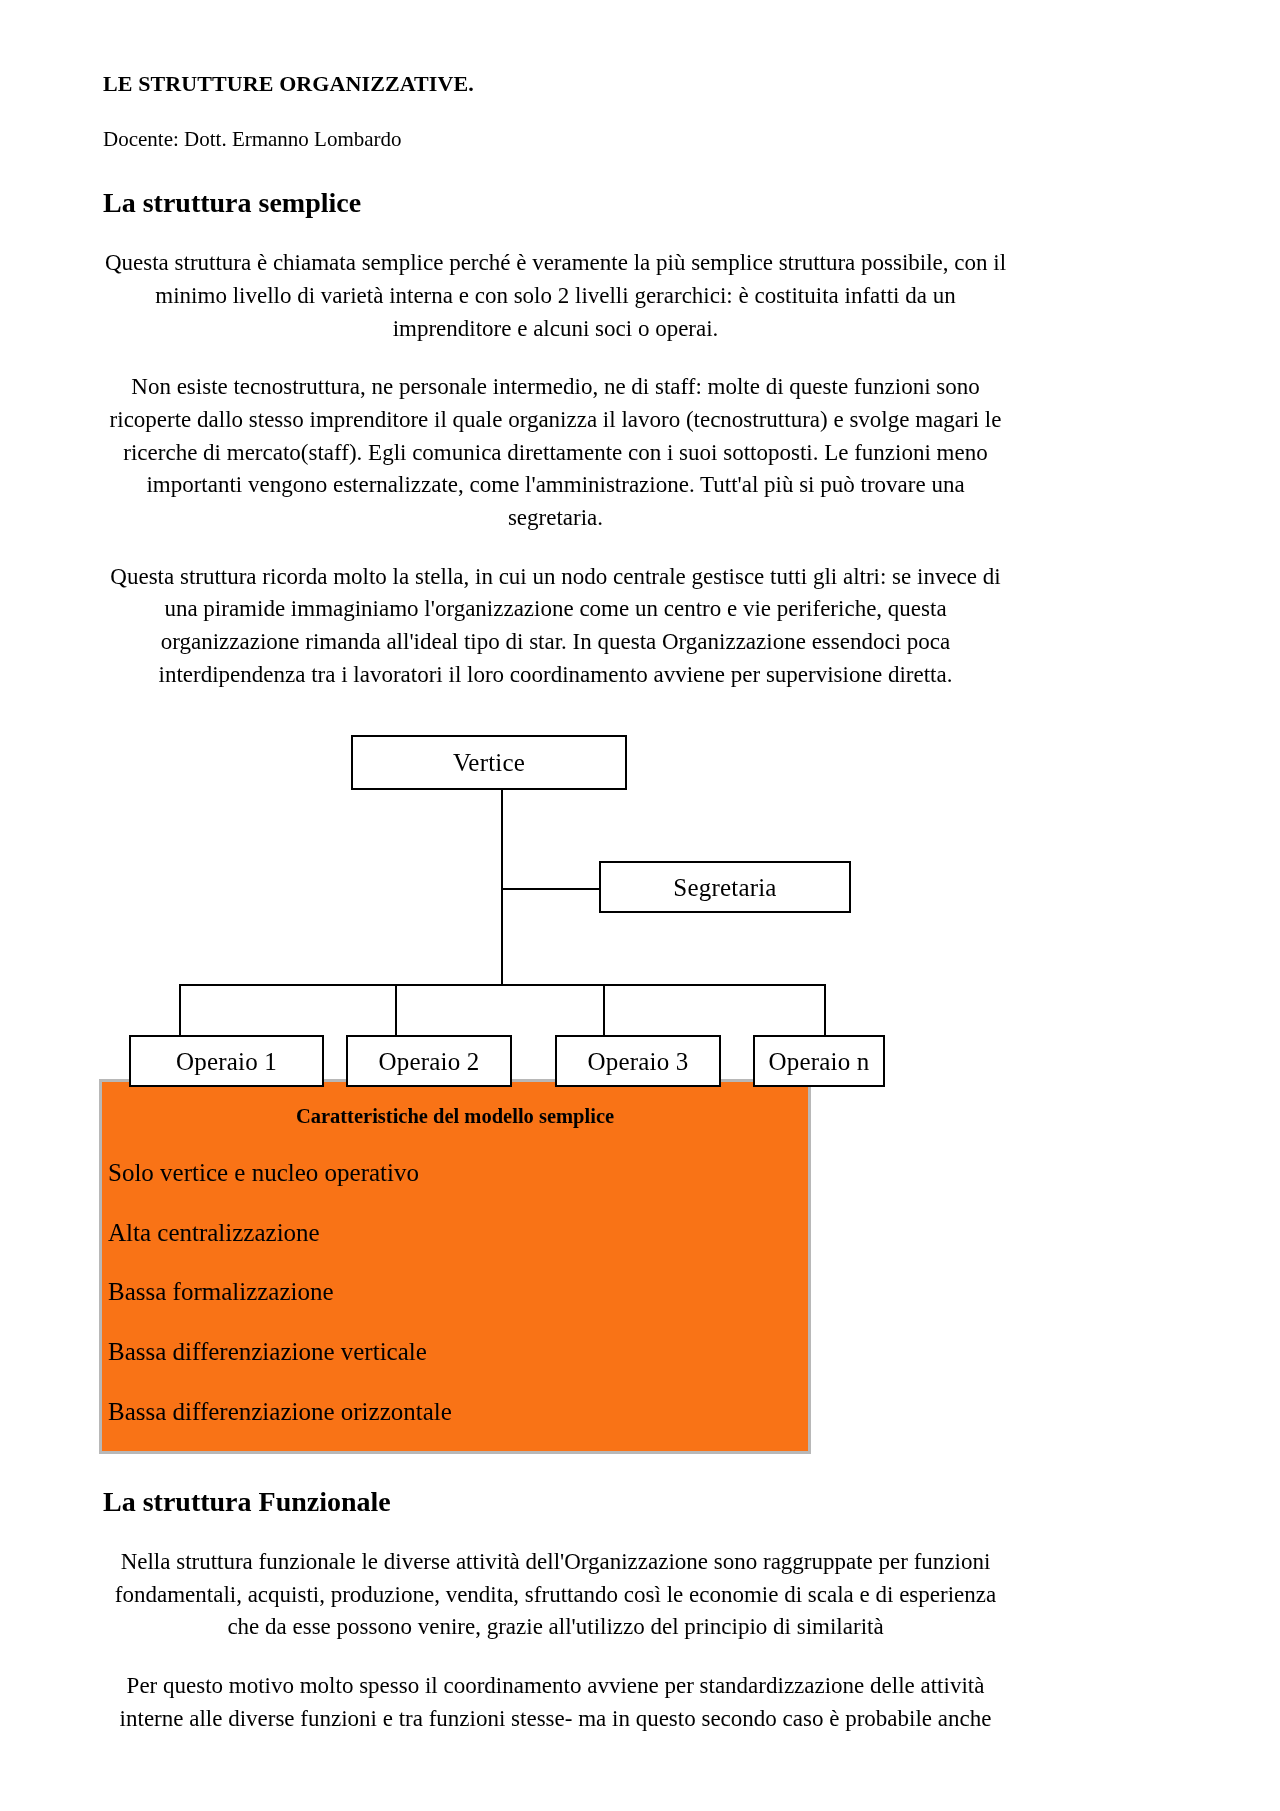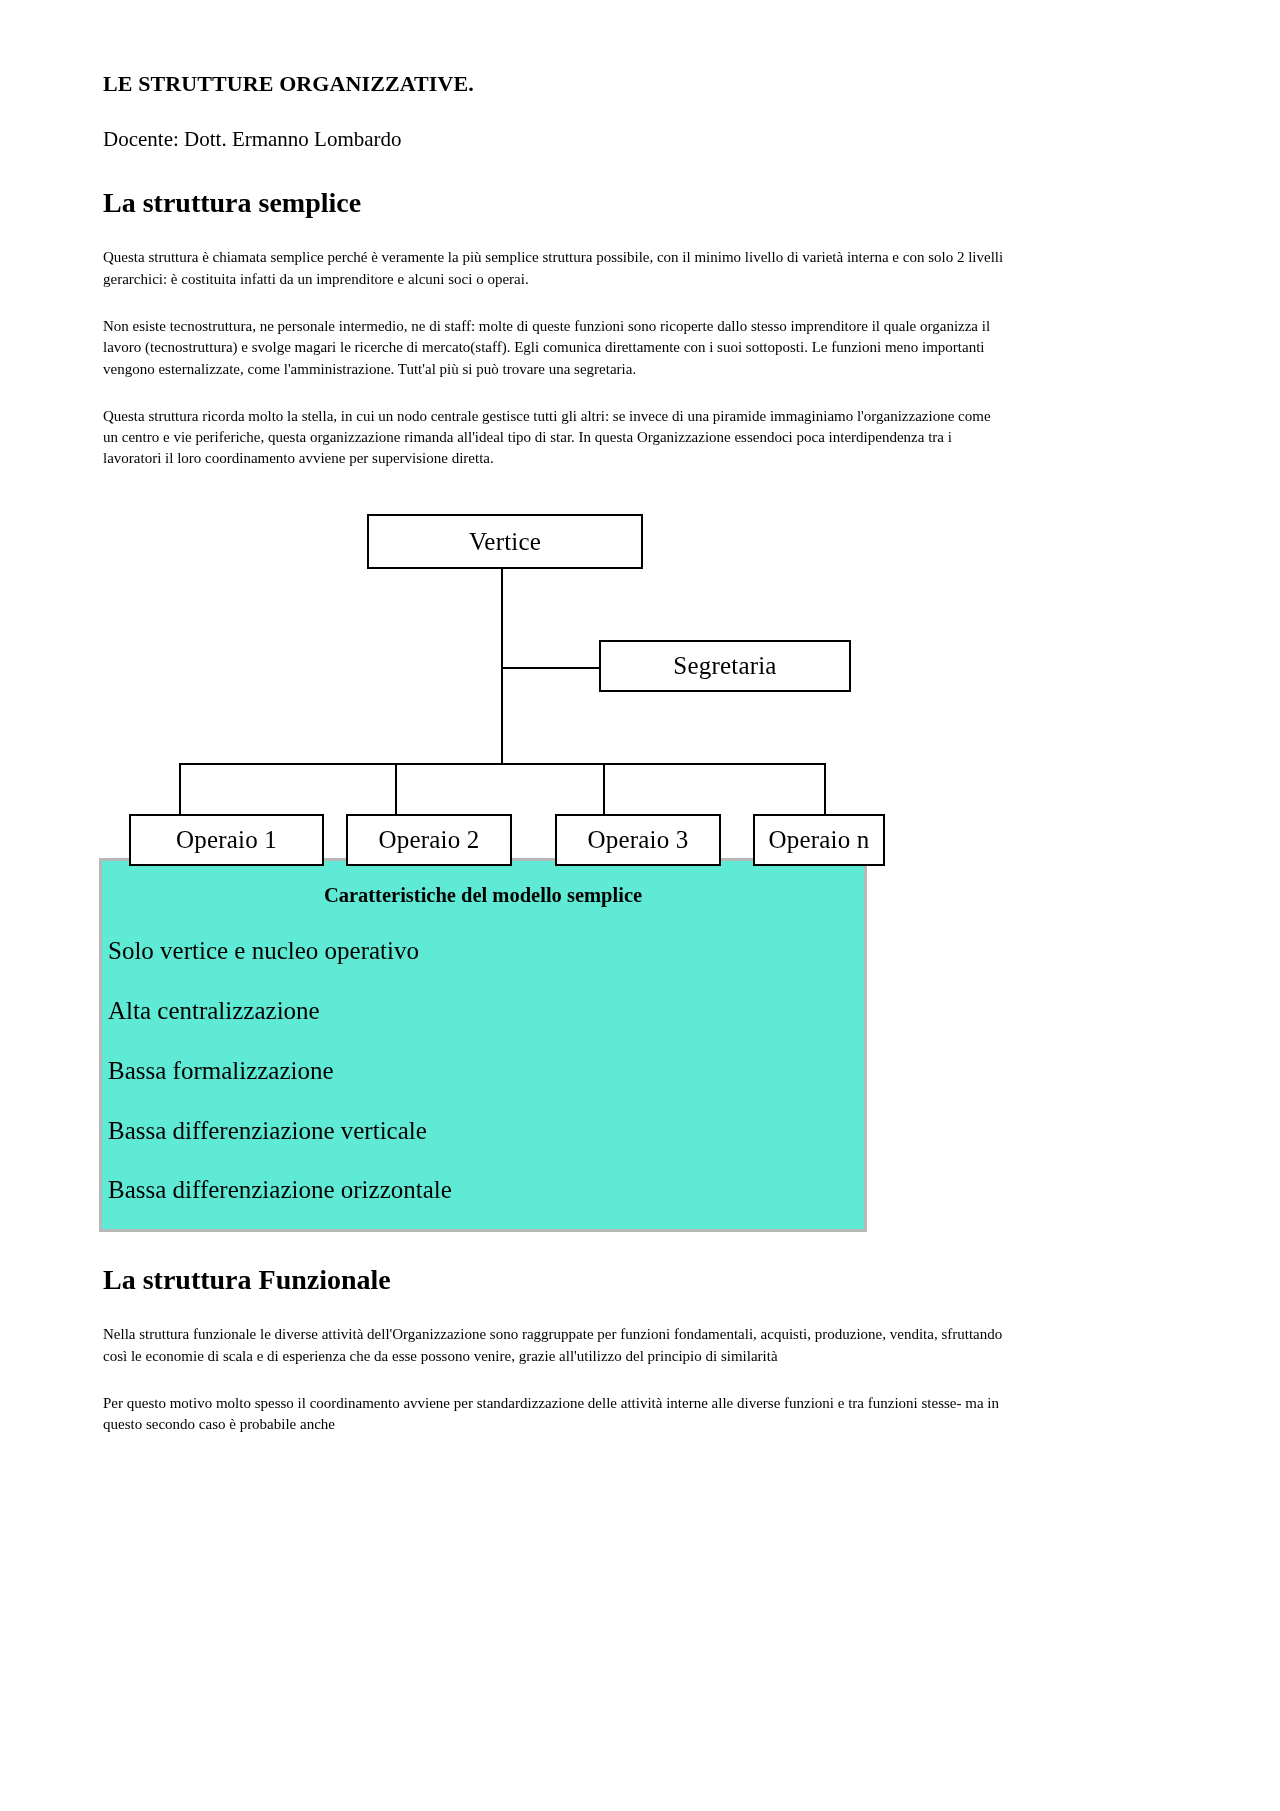--- a/index.html
+++ b/index.html
@@ -36,24 +36,24 @@
     margin: 26px 0 0 0;
     line-height: 1.35;
   }
   h2.section-title {
     font-size: 28px;
     font-weight: bold;
     margin: 32px 0 0 0;
     line-height: 1.3;
   }
   p.body-text {
-    font-size: 15px;
+    font-size: 23px;
     line-height: 1.42;
     margin: 26px 18px 0 0;
-    text-align: left;
+    text-align: center;
     max-width: 905px;
   }
 
   
   .orgchart {
     position: relative;
     width: 1020px;
     height: 330px;
     margin: 36px 0 0 0;
   }
@@ -75,23 +75,23 @@
     background: #000000;
     z-index: 1;
   }
   .line.v { width: 2px; }
   .line.h { height: 2px; }
 
   
   .feature-box {
     position: relative;
     box-sizing: border-box;
-    width: 768px;
+    width: 712px;
     margin: 22px 0 0 -4px;
-    background: #5eead4;
+    background: #f97316;
     border: 3px solid #b8b8b8;
     padding: 18px 0 22px 0;
   }
   .feature-box .fb-title {
     font-size: 20.5px;
     font-weight: bold;
     text-align: center;
     margin: 3px 0 0 0;
     line-height: 1.3;
   }
@@ -129,21 +129,21 @@
 
     <div class="line h" style="left:398px; top:161px; width:100px;"></div>
 
     <div class="line h" style="left:76px; top:257px; width:646px;"></div>
 
     <div class="line v" style="left:76px; top:257px; height:52px;"></div>
     <div class="line v" style="left:292px; top:257px; height:52px;"></div>
     <div class="line v" style="left:500px; top:257px; height:52px;"></div>
     <div class="line v" style="left:721px; top:257px; height:52px;"></div>
 
-    <div class="node" style="left:264px; top:8px; width:276px; height:55px;">
+    <div class="node" style="left:248px; top:8px; width:276px; height:55px;">
       <span>Vertice</span>
     </div>
 
     <div class="node" style="left:496px; top:134px; width:252px; height:52px;">
       <span>Segretaria</span>
     </div>
 
     <div class="node" style="left:26px; top:308px; width:195px; height:52px;">
       <span>Operaio 1</span>
     </div>

